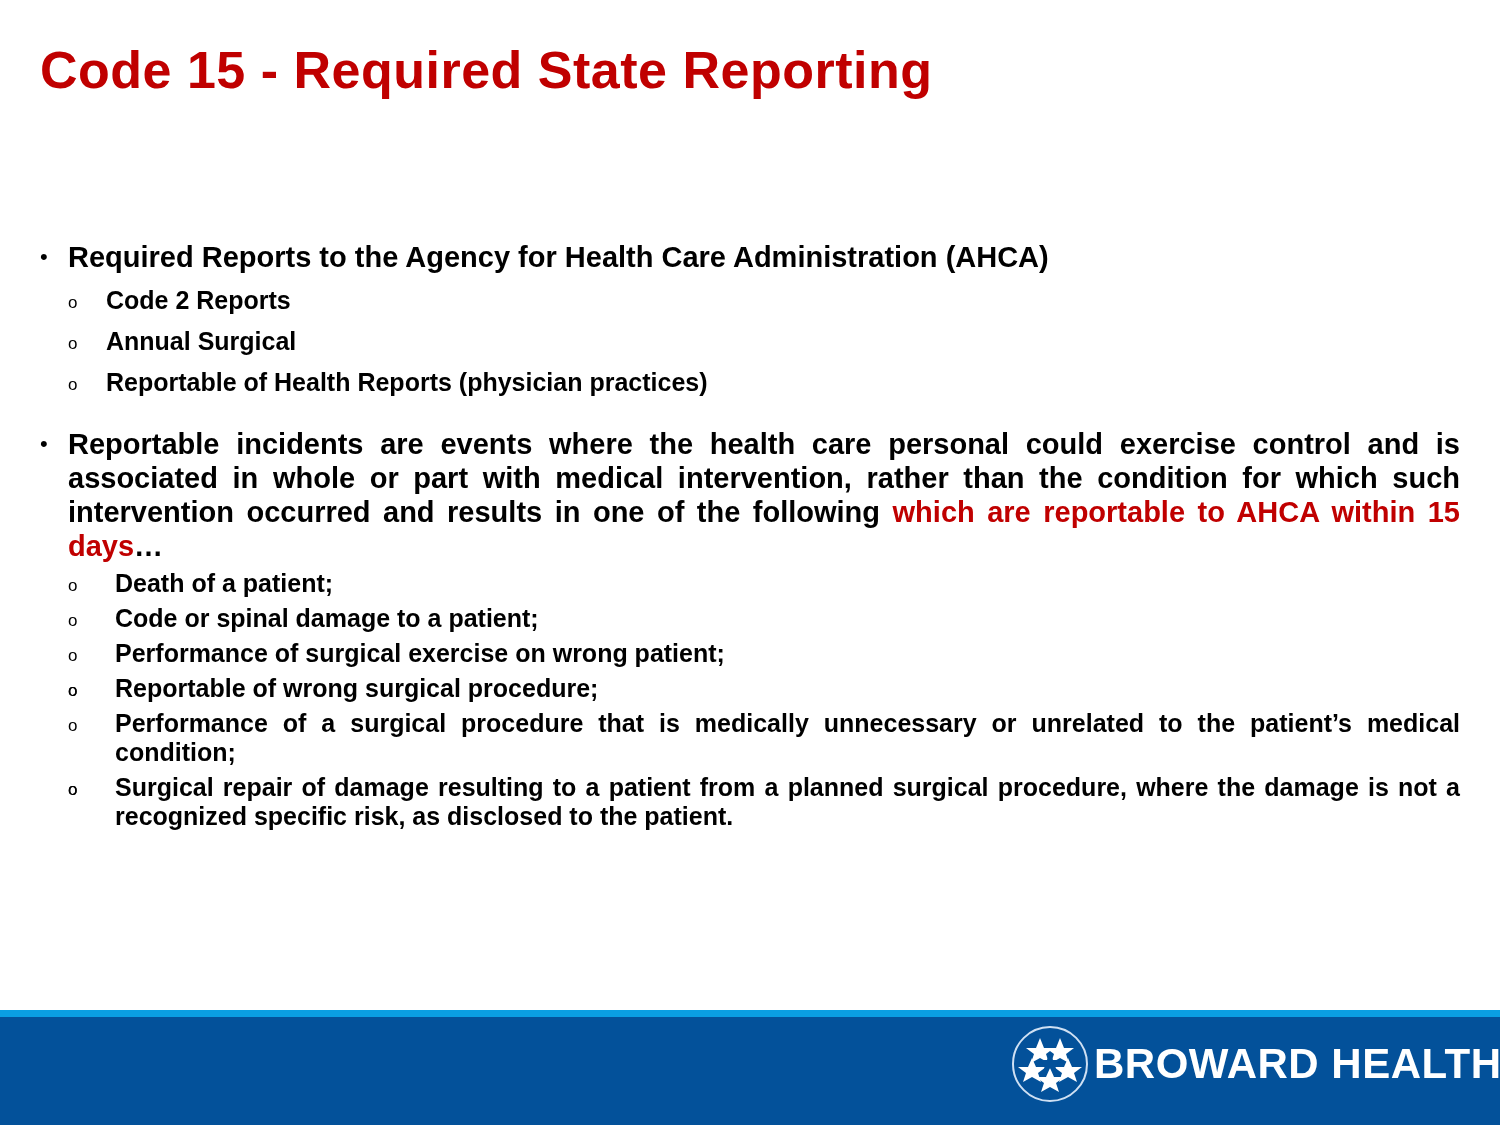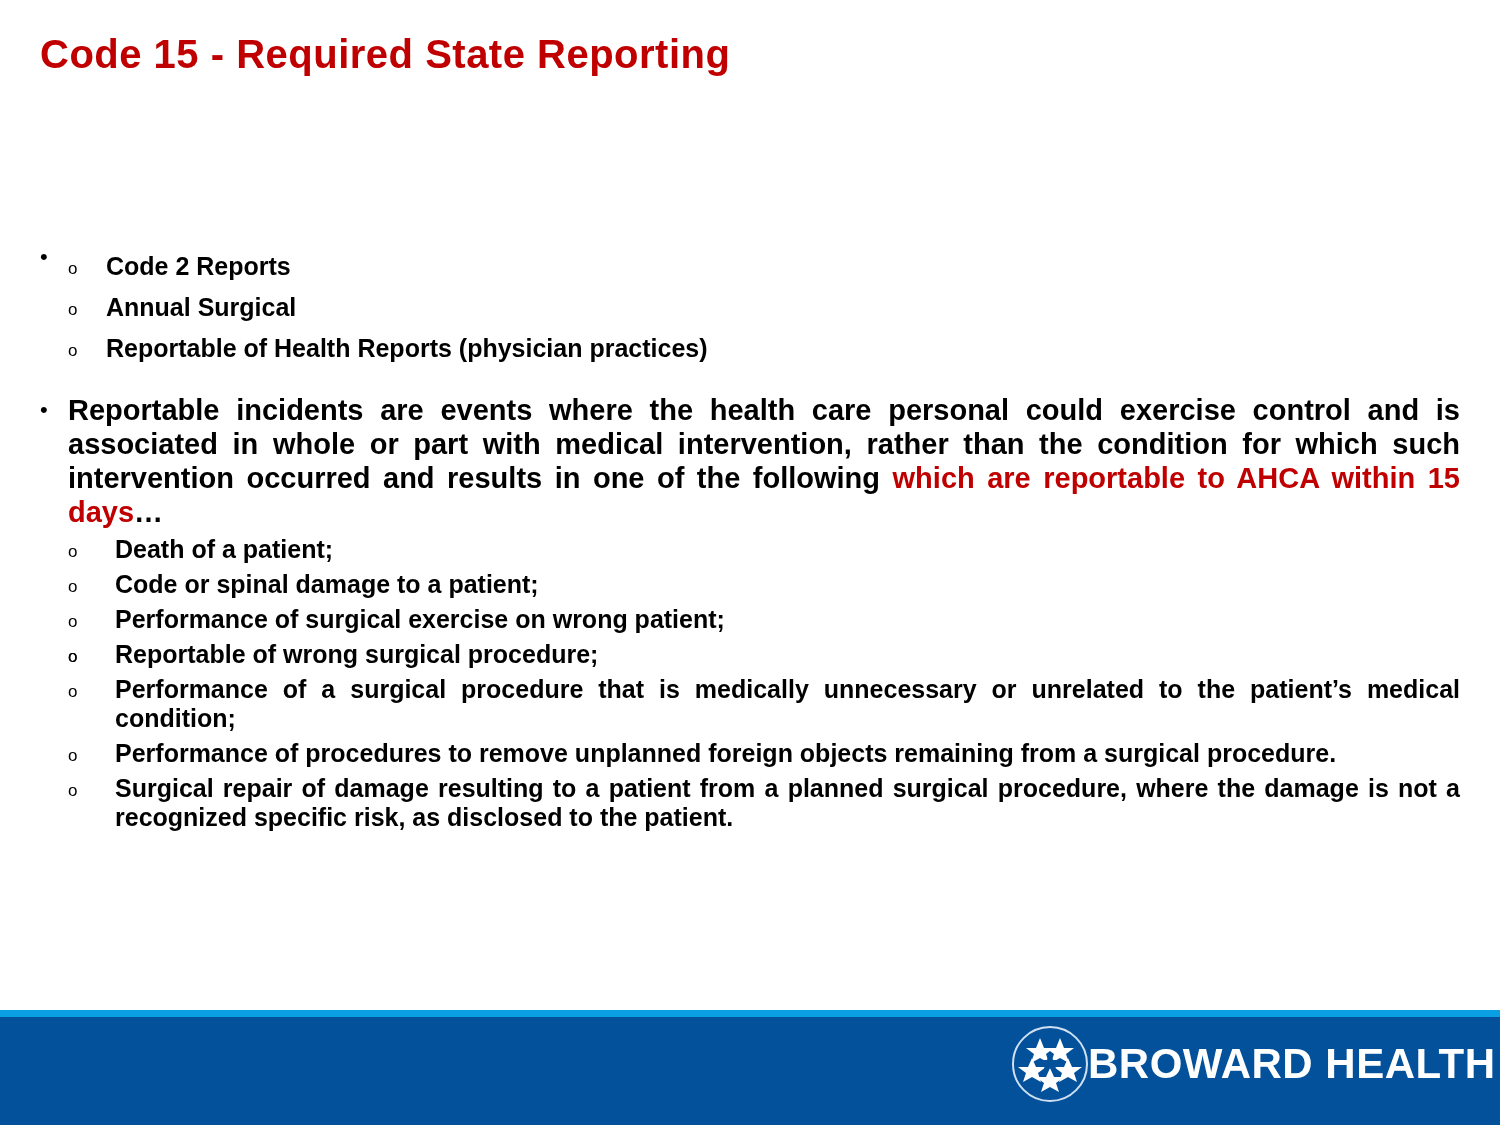--- a/index.html
+++ b/index.html
@@ -3,22 +3,22 @@
   <meta charset="utf-8">
   <style>
     html, body { margin:0; padding:0; }
     body {
       width:1500px; height:1125px; position:relative; overflow:hidden;
       background:#ffffff;
       font-family:"Liberation Sans", "DejaVu Sans", sans-serif;
       color:#000;
     }
     .title {
-      position:absolute; left:40px; top:32px;
-      font-size:40px; font-weight:bold; color:#c00000;
+      position:absolute; left:40px; top:40px;
+      font-size:52px; font-weight:bold; color:#c00000;
       letter-spacing:0.5px; white-space:nowrap;
     }
     .content { position:absolute; left:40px; top:240px; width:1420px; }
     .bullet1 {
       position:relative; padding-left:28px;
       font-size:29px; font-weight:bold; line-height:34px;
     }
     .bullet1 .dot {
       position:absolute; left:0; top:0; font-size:22px; font-weight:normal;
     }
@@ -39,51 +39,52 @@
       position:absolute; left:0; top:1017px; width:1500px; height:108px; background:#03519a;
     }
     .logo {
       position:absolute; left:1012px; top:1026px; display:flex; align-items:center;
     }
     .logo-circle {
       width:72px; height:72px; border:2px solid #cfe0f3; border-radius:50%;
       display:flex; align-items:center; justify-content:center;
     }
     .logo-text {
-      color:#fff; font-weight:bold; font-size:42px; letter-spacing:0.5px;
+      margin-left:6px; color:#fff; font-weight:bold; font-size:42px; letter-spacing:0.5px;
       white-space:nowrap;
     }
   </style>
 </head>
 <body>
 
 <div class="title">Code 15 - Required State Reporting</div>
 
 <div class="content">
   <div class="bullet1">
     <span class="dot">•</span>
+    <span>Required Reports to the Agency for Health Care Administration (AHCA)</span>
   </div>
   <div class="list1">
     <div class="sub"><span class="circ">o</span><span>Code 2 Reports</span></div>
     <div class="sub"><span class="circ">o</span><span>Annual Surgical</span></div>
     <div class="sub"><span class="circ">o</span><span>Reportable of Health Reports (physician practices)</span></div>
   </div>
 
   <div class="bullet1 justify" style="margin-top:30px;">
     <span class="dot">•</span>
     <span>Reportable incidents are events where the health care personal could exercise control and is associated in whole or part with medical intervention, rather than the condition for which such intervention occurred and results in one of the following </span><span class="red">which are reportable to AHCA within 15 days</span><span>…</span>
   </div>
   <div class="list2">
     <div class="sub justify"><span class="circ">o</span><span>Death of a patient;</span></div>
     <div class="sub justify"><span class="circ">o</span><span>Code or spinal damage to a patient;</span></div>
     <div class="sub justify"><span class="circ">o</span><span>Performance of surgical exercise on wrong patient;</span></div>
     <div class="sub justify"><span class="circ">o</span></div>
     <div class="sub justify"><span class="circ">o</span><span>Reportable of wrong surgical procedure;</span></div>
     <div class="sub justify"><span class="circ">o</span><span>Performance of a surgical procedure that is medically unnecessary or unrelated to the patient’s medical condition;</span></div>
-    <div class="sub justify"><span class="circ">o</span><span>Performance of procedures to remove unplanned foreign objects remaining from a surgical procedure.</span></div>
+    <div class="sub justify"><span class="circ">o</span></div>
     <div class="sub justify"><span class="circ">o</span><span>Surgical repair of damage resulting to a patient from a planned surgical procedure, where the damage is not a recognized specific risk, as disclosed to the patient.</span></div>
   </div>
 </div>
 
 <div class="footer-line"></div>
 <div class="footer"></div>
 <div class="logo">
   <div class="logo-circle">
     <svg width="64" height="64" viewBox="0 0 64 64">
       <g fill="#ffffff">

